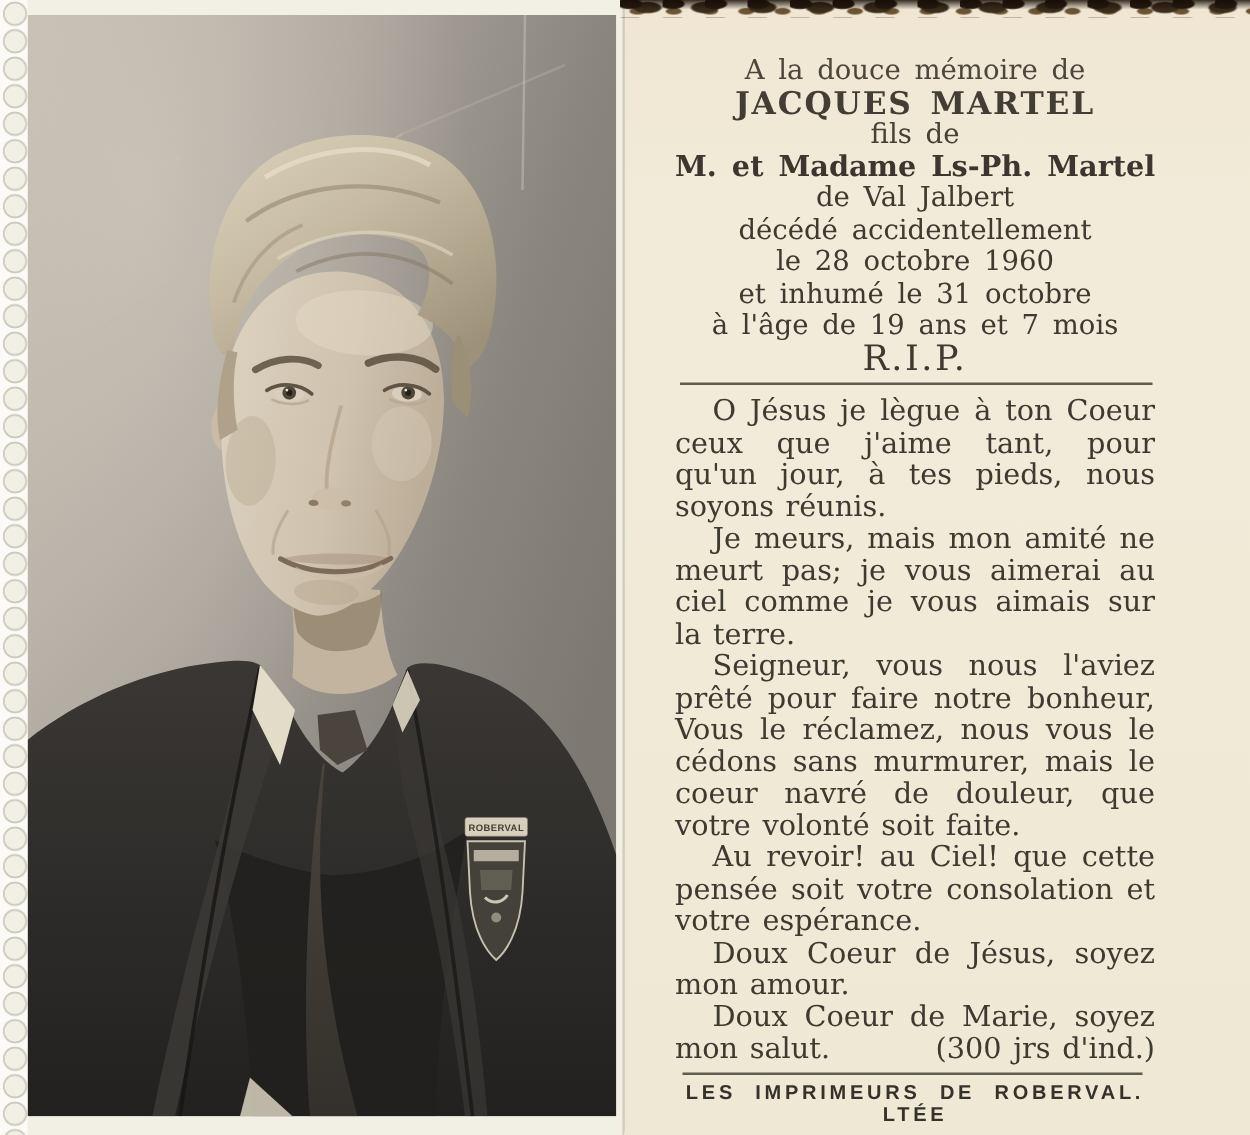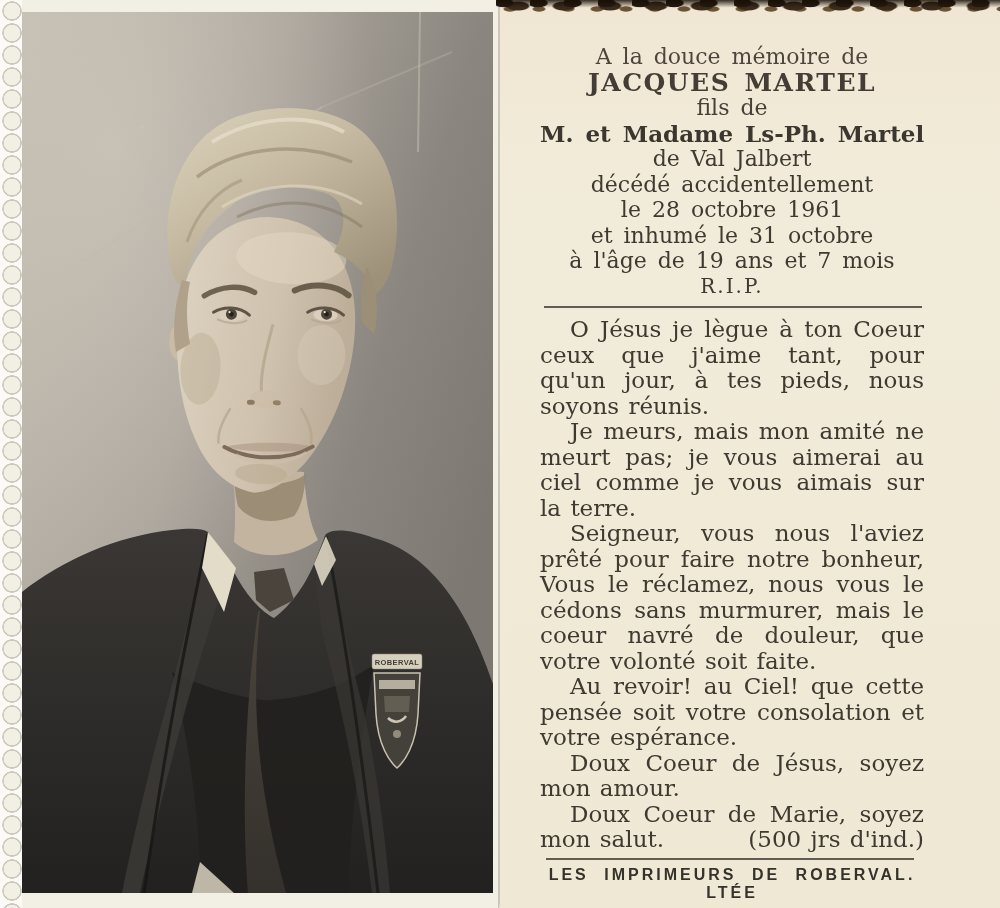--- a/index.html
+++ b/index.html
@@ -27,21 +27,21 @@
       linear-gradient(to bottom, rgba(22,13,6,.85), rgba(22,13,6,0) 55%),
       radial-gradient(ellipse 16px 7px at 8px 3px, #241a10 0 55%, transparent 66%),
       radial-gradient(ellipse 20px 8px at 22px 6px, #3a2b1a 0 50%, transparent 62%),
       radial-gradient(ellipse 12px 5px at 14px 9px, #6b5232 0 45%, transparent 60%);
     background-size:100% 100%,34px 14px,46px 14px,29px 14px;background-repeat:no-repeat,repeat-x,repeat-x,repeat-x;}
 
   .memorial-header{text-align:center;line-height:25.5px;font-size:22px;word-spacing:4px;}
   .memorial-header .hl{white-space:nowrap;}
   .hl.name{font-weight:bold;font-size:25px;letter-spacing:1.5px;color:#37332c;}
   .hl.parents{font-weight:bold;font-size:23px;color:#37332c;}
-  .hl.rip{letter-spacing:2px;font-size:20px;}
+  .hl.rip{letter-spacing:2px;font-size:28px;}
 
   .rule{border-top:2px solid #48433a;height:0;margin:7px 2px 9px 4px;opacity:.85;}
   .rule.bottom{margin:5px 10px 6px 6px;}
 
   .prayers{font-size:23px;line-height:25.5px;word-spacing:2px;text-align:justify;
            hyphens:auto;-webkit-hyphens:auto;}
   .prayers p{margin:0;text-indent:30px;}
   .attr{float:right;margin-left:6px;text-indent:0;}
   .attr:empty{display:none;}
 
@@ -197,35 +197,35 @@
 
   <div class="card">
 
     <div class="memorial-header">
       <div class="hl">A la douce mémoire de</div>
       <div class="hl name">JACQUES MARTEL</div>
       <div class="hl">fils de</div>
       <div class="hl parents">M. et Madame Ls-Ph. Martel</div>
       <div class="hl">de Val Jalbert</div>
       <div class="hl">décédé accidentellement</div>
-      <div class="hl">le 28 octobre 1961</div>
+      <div class="hl">le 28 octobre 1960</div>
       <div class="hl">et inhumé le 31 octobre</div>
       <div class="hl">à l'âge de 19 ans et 7 mois</div>
       <div class="hl rip">R.I.P.</div>
     </div>
 
     <div class="rule"></div>
 
     <div class="prayers">
       <p><span>O Jésus je lègue à ton Coeur ceux que j'aime tant, pour qu'un jour, à tes pieds, nous soyons réunis.</span></p>
       <p><span>Je meurs, mais mon amité ne meurt pas; je vous aimerai au ciel comme je vous aimais sur la terre.</span></p>
       <p><span>Seigneur, vous nous l'aviez prêté pour faire notre bonheur, Vous le réclamez, nous vous le cédons sans murmurer, mais le coeur navré de douleur, que votre volonté soit faite.</span></p>
       <p><span>Au revoir! au Ciel! que cette pensée soit votre consolation et votre espérance.</span> </p>
       <p><span>Doux Coeur de Jésus, soyez mon amour.</span></p>
-      <p><span>Doux Coeur de Marie, soyez mon salut.</span> <span class="attr">(500 jrs d'ind.)</span></p>
+      <p><span>Doux Coeur de Marie, soyez mon salut.</span> <span class="attr">(300 jrs d'ind.)</span></p>
     </div>
 
     <div class="rule bottom"></div>
 
     <div class="printer">LES IMPRIMEURS DE ROBERVAL. LTÉE</div>
   </div>
 
   <div class="card-deckle-top"></div>
 </div>
 

